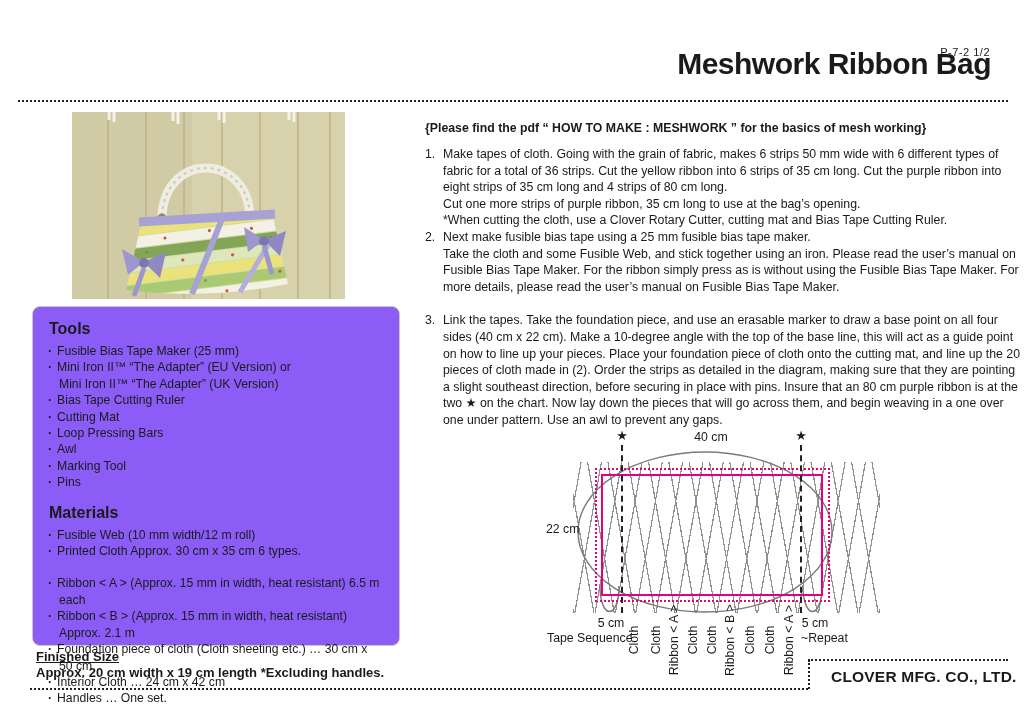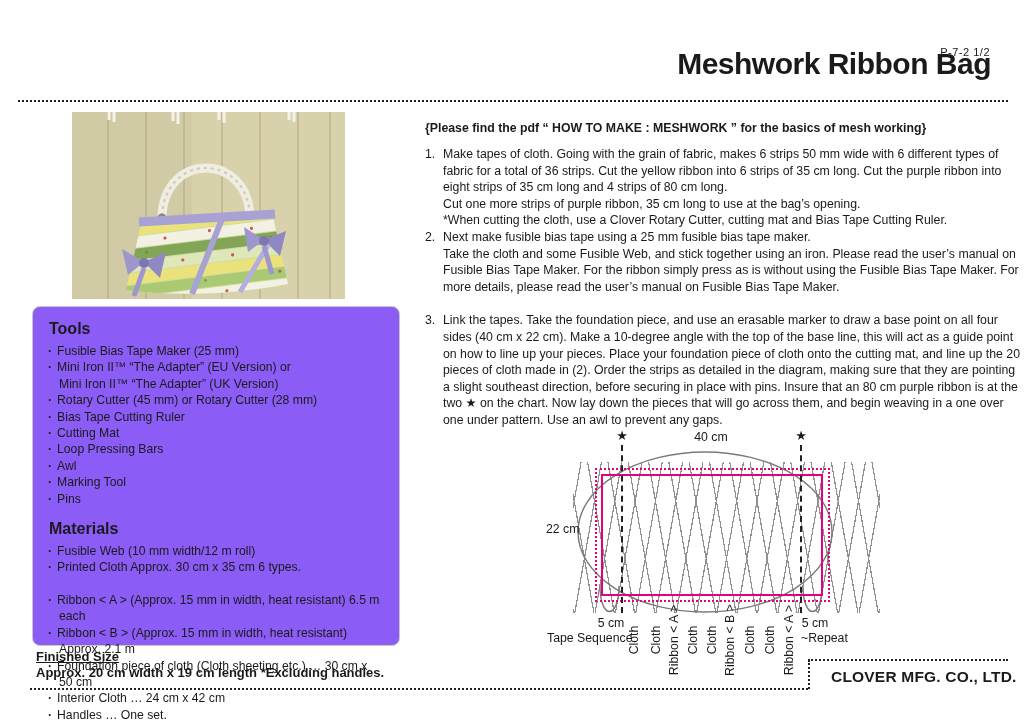--- a/index.html
+++ b/index.html
@@ -168,21 +168,20 @@
       </g>
     </svg>
   </div>
 
   <div class="panel">
     <h2>Tools</h2>
     <ul class="plist">
       <li>Fusible Bias Tape Maker (25 mm)</li>
       <li>Mini Iron II™ “The Adapter”  (EU Version) or
 Mini Iron II™ “The Adapter”  (UK Version)</li>
-      <li>Rotary Cutter (45 mm) or Rotary Cutter (28 mm)</li>
       <li>Bias Tape Cutting Ruler</li>
       <li>Cutting Mat</li>
       <li>Loop Pressing Bars</li>
       <li>Awl</li>
       <li>Marking Tool</li>
       <li>Pins</li>
     </ul>
     <h2 class="mats">Materials</h2>
     <ul class="plist">
       <li>Fusible Web (10 mm width/12 m roll)</li>

